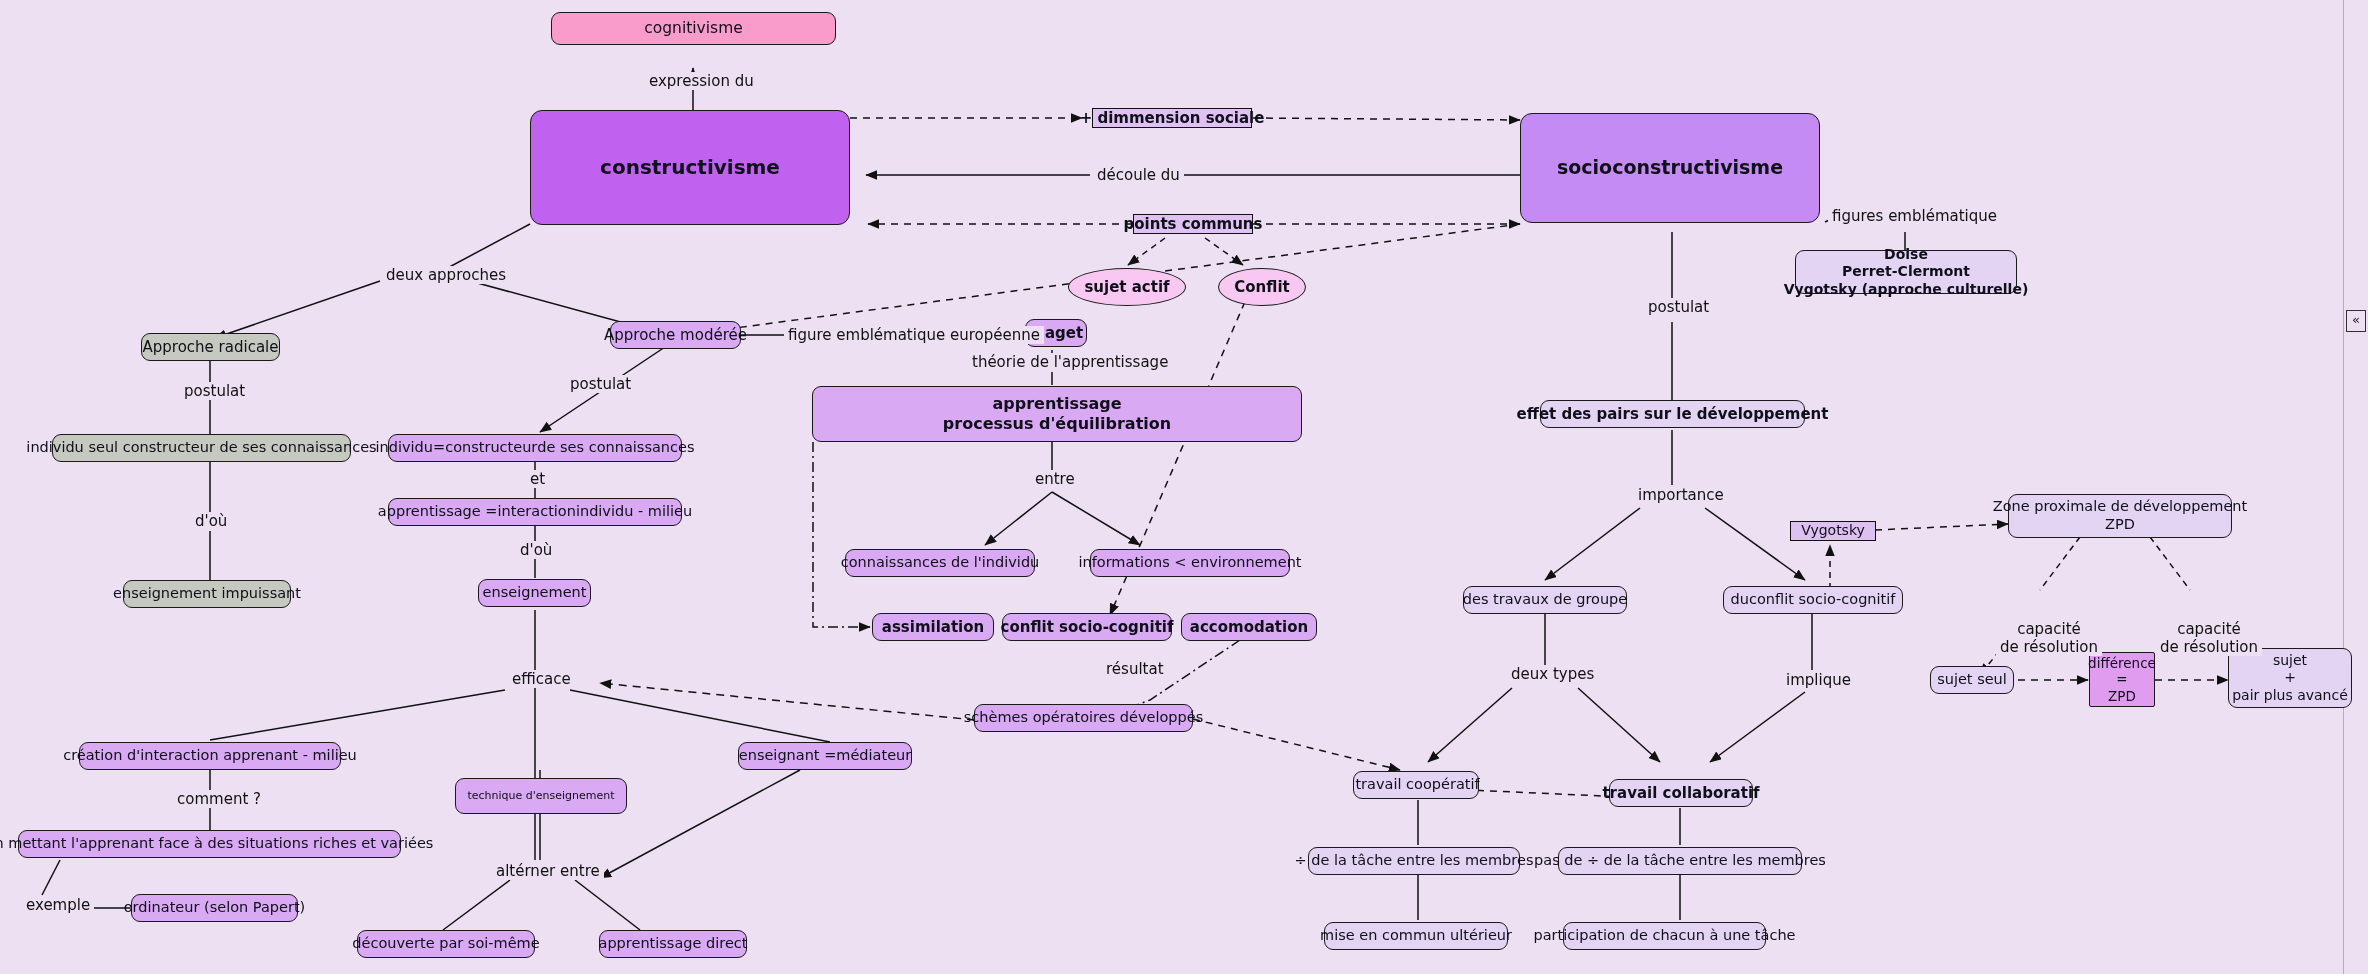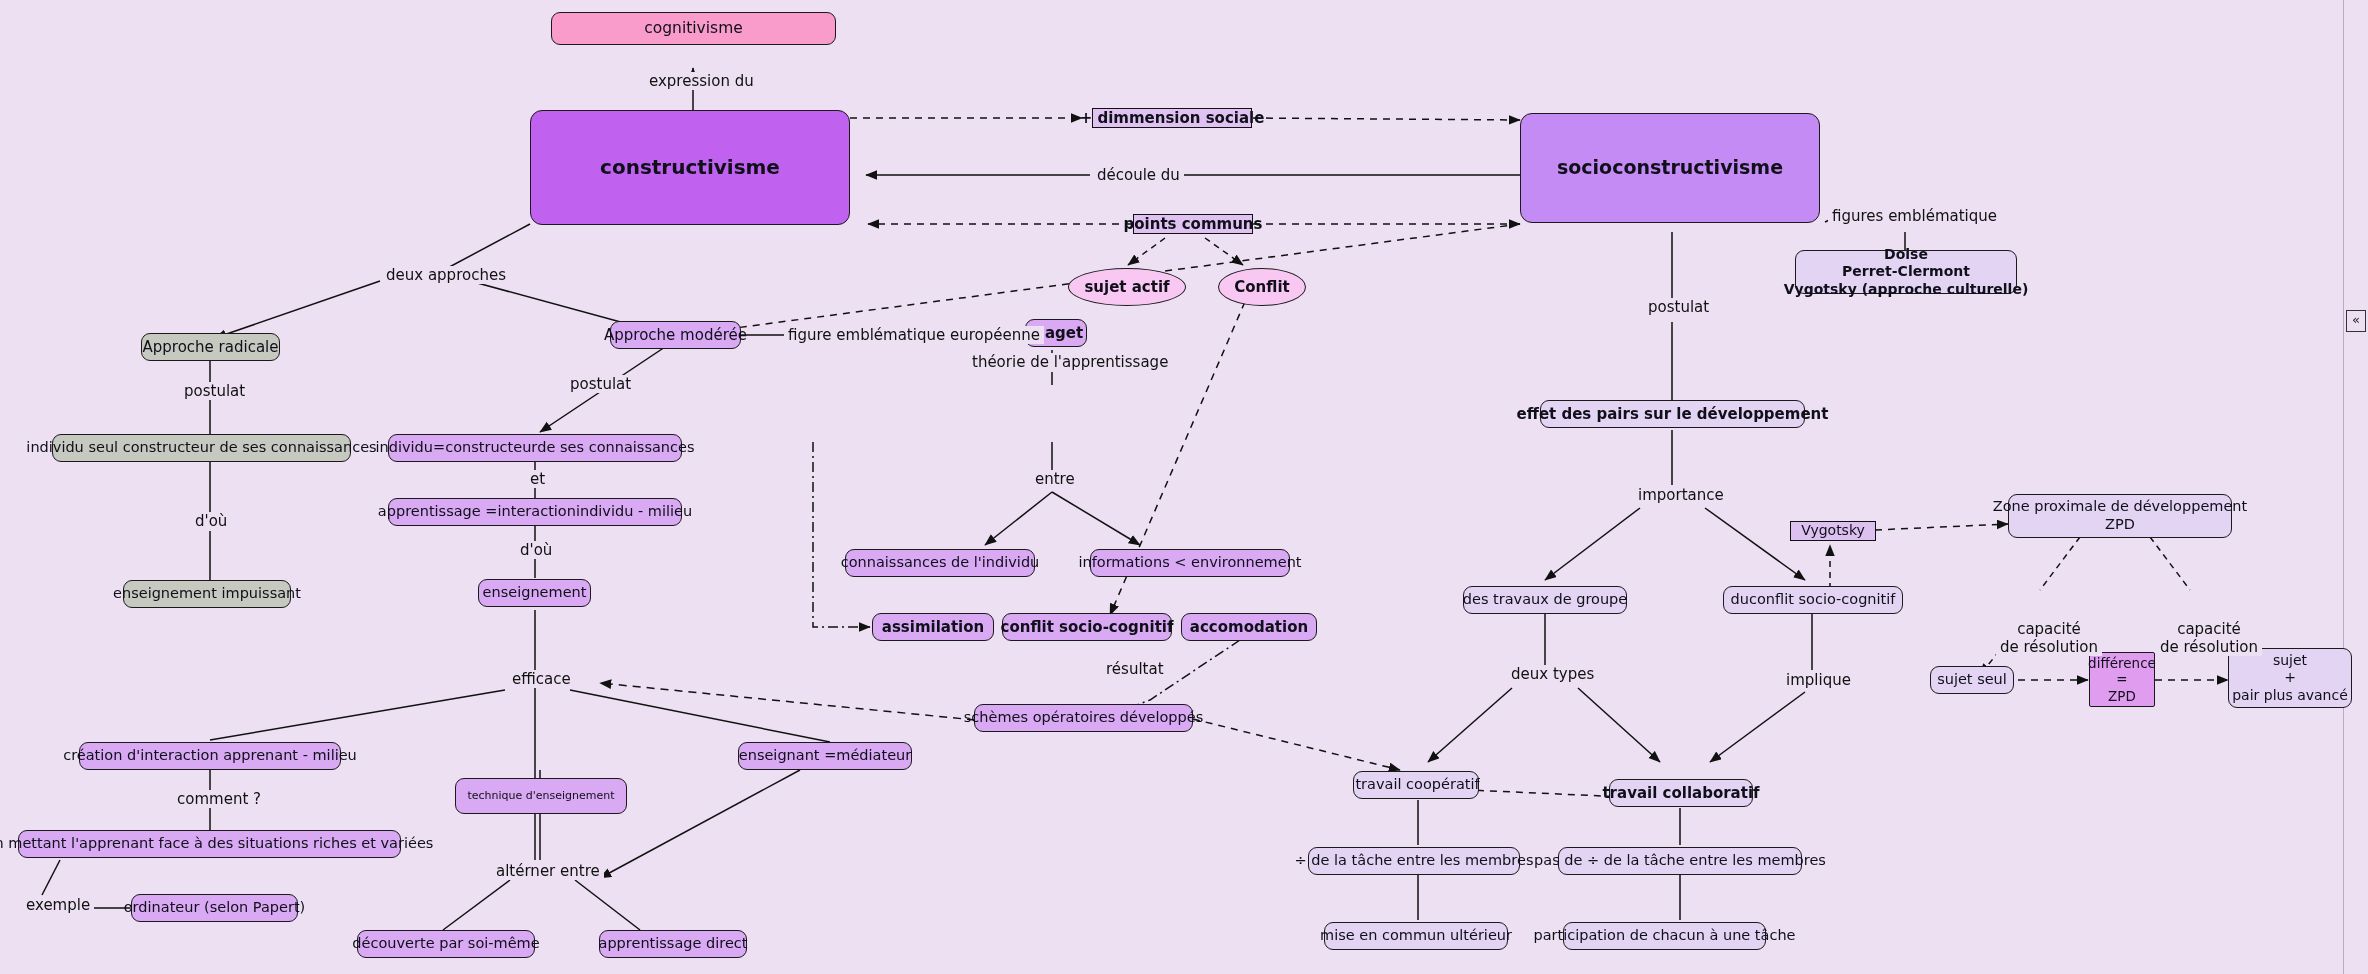--- a/index.html
+++ b/index.html
@@ -226,20 +226,24 @@
   <div class="node lilac" style="left:388px;top:498px;width:294px;height:28px;font-size:14.5px;">
     <span>apprentissage = </span>
       <span class="b">interaction</span>
       <span> individu - milieu</span>
   </div>
 
   <div class="node lilac" style="left:478px;top:579px;width:113px;height:28px;font-size:14.5px;">enseignement</div>
 
   <div class="node lilac b" style="left:1025px;top:319px;width:62px;height:28px;font-size:15px;">Piaget</div>
 
+  <div class="node lilac b" style="left:812px;top:386px;width:490px;height:56px;flex-direction:column;font-size:16px;">
+    <span>apprentissage</span>
+    <span>processus d'équilibration</span>
+  </div>
 
   <div class="node lilac" style="left:845px;top:549px;width:190px;height:28px;font-size:14.5px;">connaissances de l'individu</div>
 
   <div class="node lilac" style="left:1090px;top:549px;width:200px;height:28px;font-size:14.5px;">informations &lt; environnement</div>
 
   <div class="node lilac b" style="left:872px;top:613px;width:122px;height:28px;font-size:15px;">assimilation</div>
 
   <div class="node lilac b" style="left:1002px;top:613px;width:170px;height:28px;font-size:15px;">conflit socio-cognitif</div>
 
   <div class="node lilac b" style="left:1181px;top:613px;width:136px;height:28px;font-size:15px;">accomodation</div>

